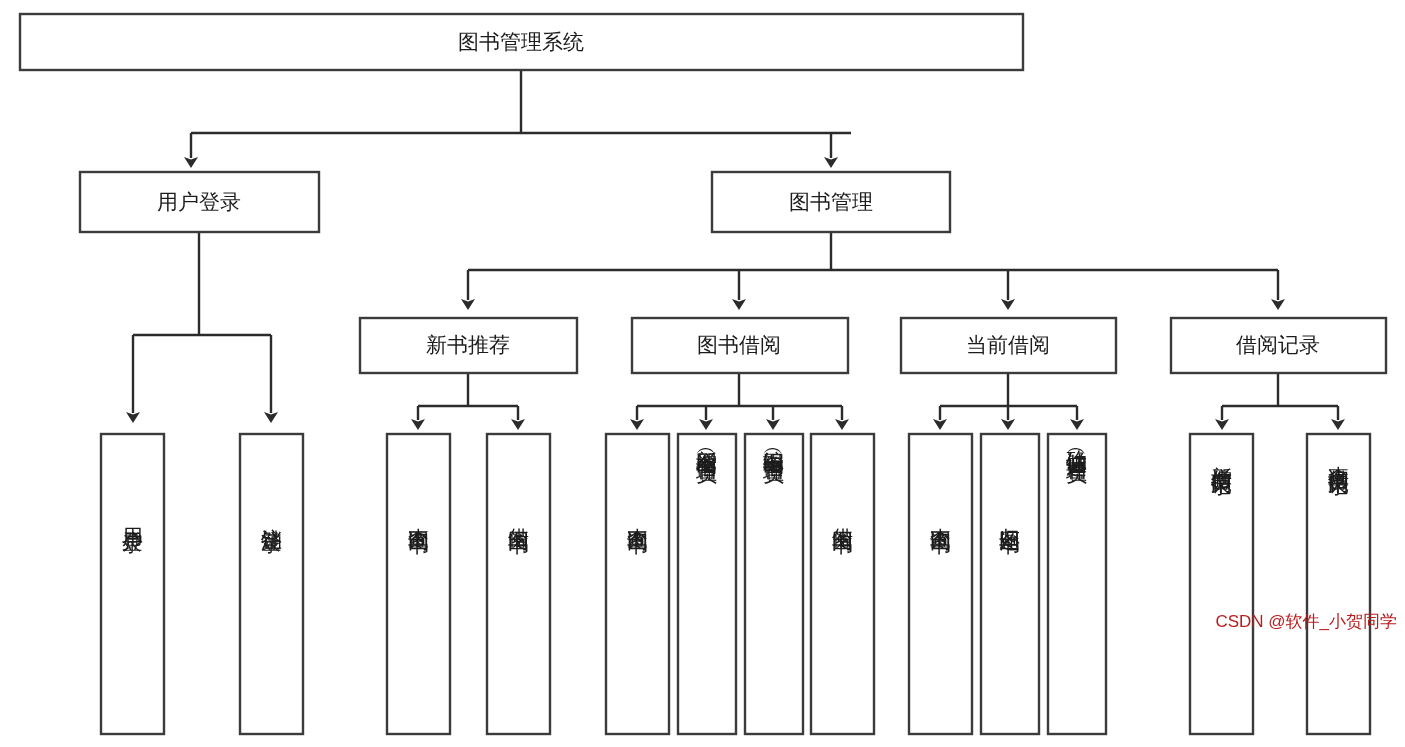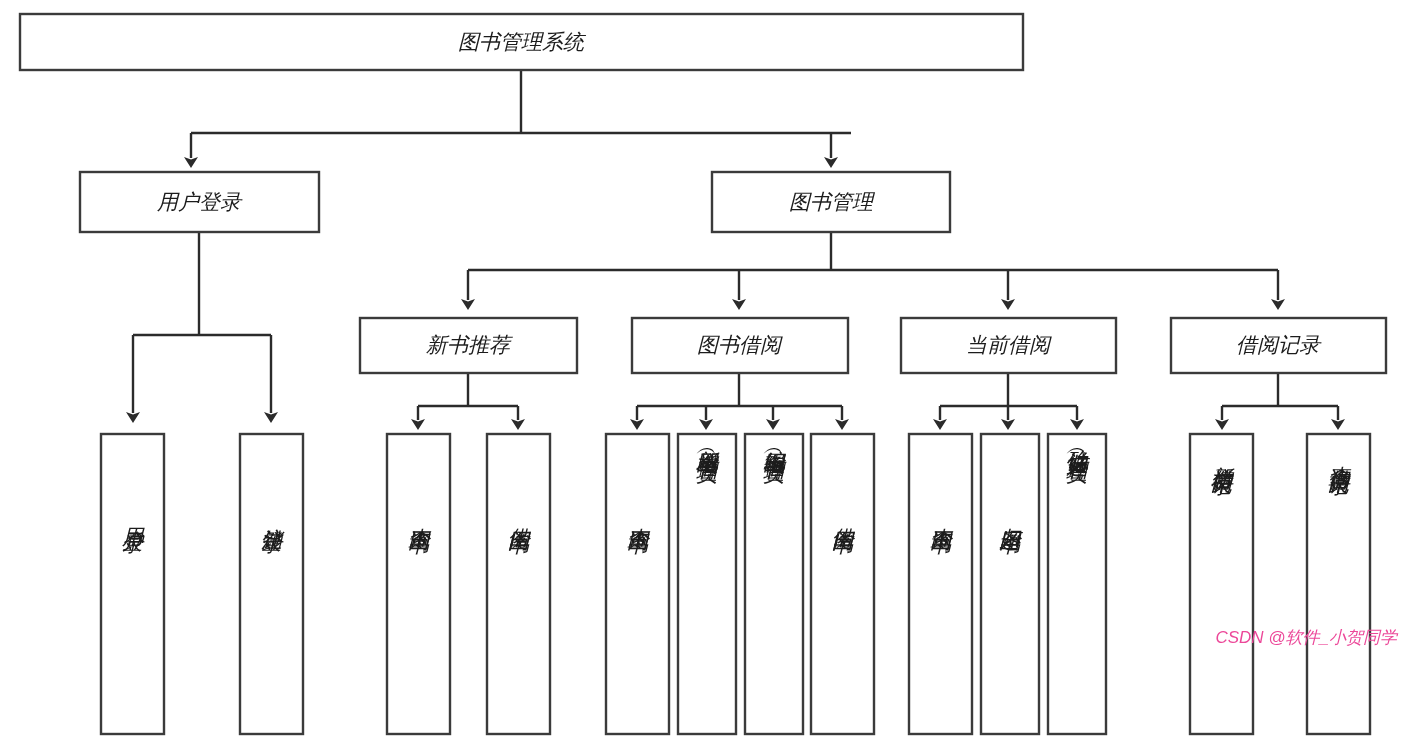--- a/index.html
+++ b/index.html
@@ -11,21 +11,20 @@
     width: 1405px;
     height: 747px;
     font-family: "Liberation Sans", "DejaVu Sans", sans-serif;
     overflow: hidden;
     position: relative;
   }
   #diagram-root {
     position: relative;
     width: 1405px;
     height: 649px;
-    font-style: italic;
   }
   svg#flow {
     position: absolute;
     left: 0;
     top: 0;
     width: 1405px;
     height: 747px;
     display: block;
   }
   .node-rect {
@@ -54,24 +53,24 @@
     stroke-width: 2.4;
     fill: none;
   }
   .arrow-head {
     fill: #2b2b2b;
     stroke: none;
   }
   .watermark {
     position: absolute;
     right: 8px;
-    bottom: 0;
+    bottom: 16px;
     font-family: "Liberation Sans", "DejaVu Sans", sans-serif;
     font-size: 17px;
-    color: #ec4899;
+    color: #b91c1c;
     white-space: nowrap;
     pointer-events: none;
     user-select: none;
   }
 </style>
 </head>
 <body>
 
 <div id="diagram-root">
 

